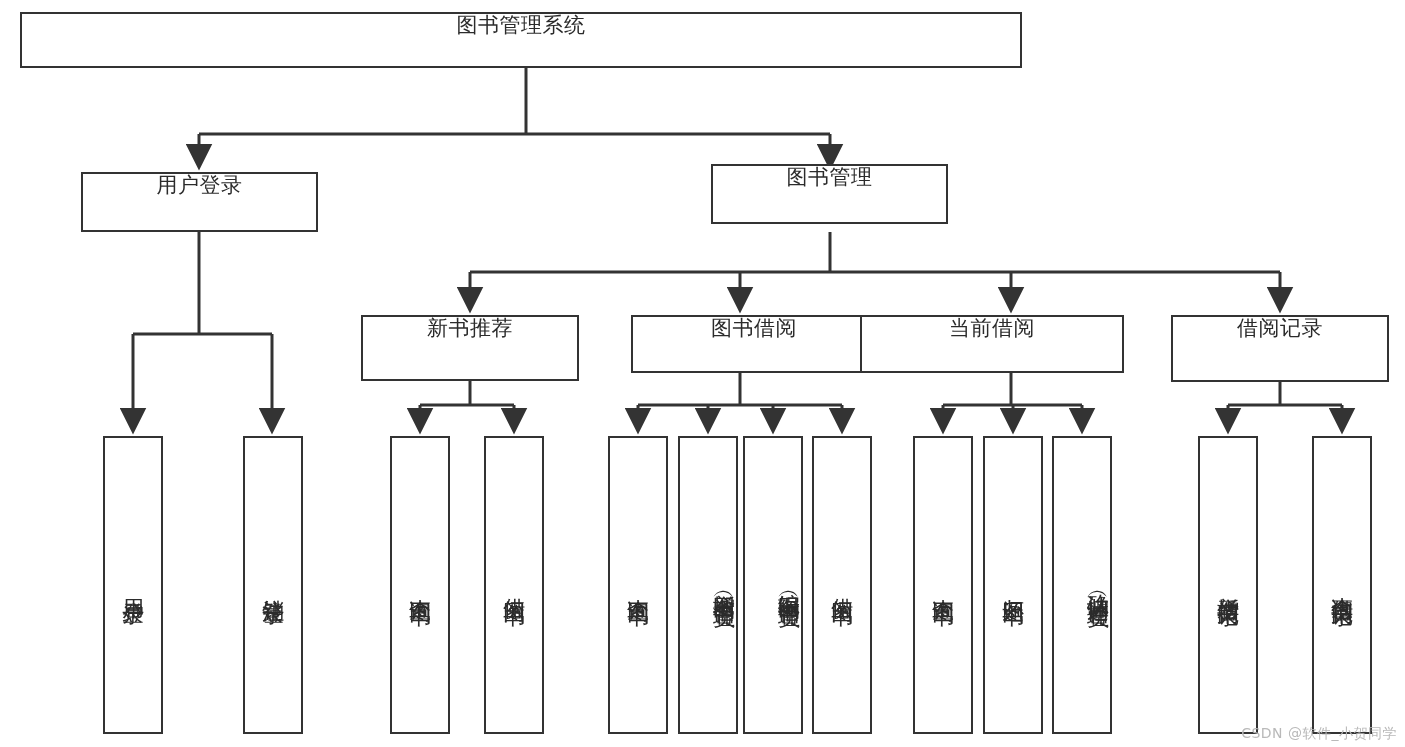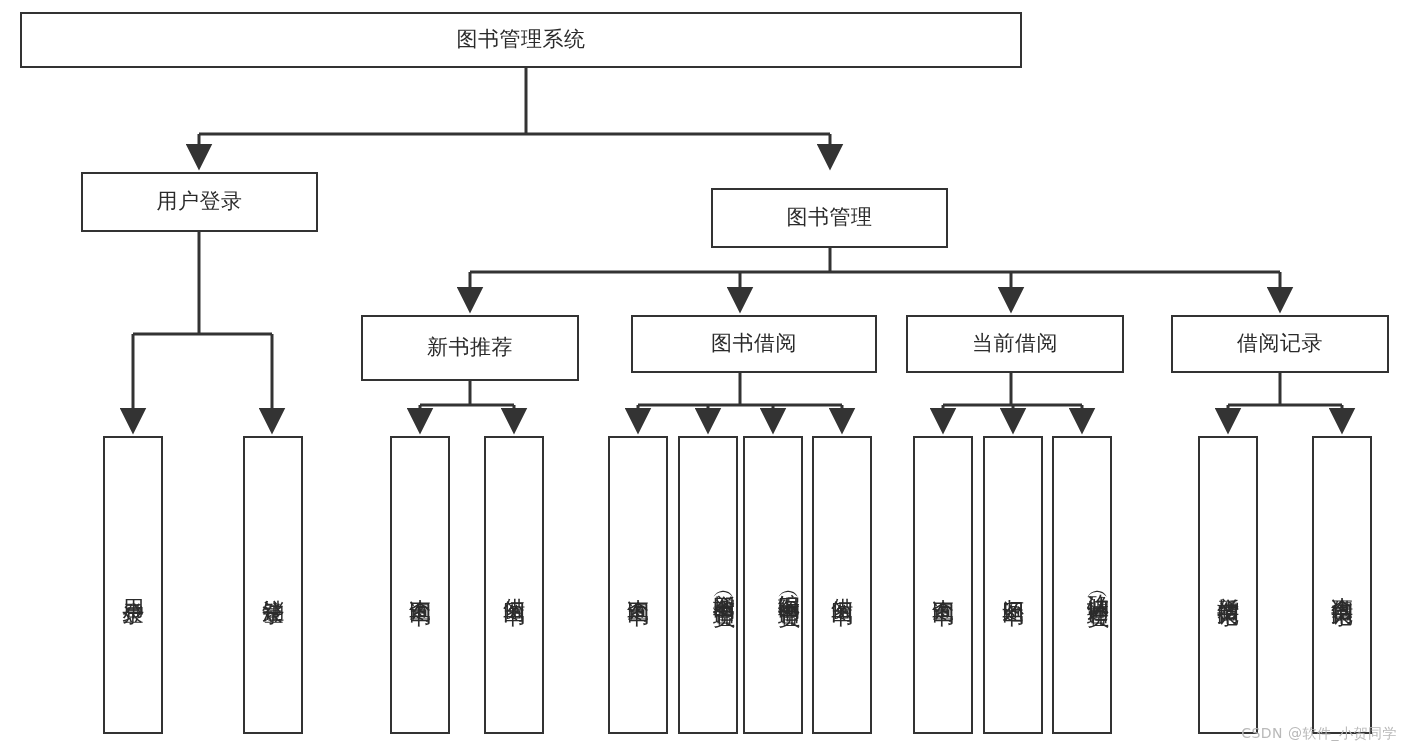--- a/index.html
+++ b/index.html
@@ -25,21 +25,20 @@
     width: 1405px;
     height: 747px;
   }
   
   .node {
     position: absolute;
     box-sizing: border-box;
     background: #ffffff;
     border: 2px solid #333333;
     display: flex;
-    align-items: center;
     justify-content: center;
     color: #2b2b2b;
     font-family: "DejaVu Sans", "Liberation Sans", sans-serif;
   }
   .node.horiz {
     font-size: 21px;
     line-height: 1.1;
     letter-spacing: 0.5px;
     white-space: nowrap;
   }
@@ -127,34 +126,34 @@
     </g>
   </svg>
 
   <div class="node horiz" style="left:20px; top:12px; width:1002px; height:56px;">
     <span>图书管理系统</span>
   </div>
 
   <div class="node horiz" style="left:81px; top:172px; width:237px; height:60px;">
     <span>用户登录</span>
   </div>
-  <div class="node horiz" style="left:711px; top:188px; width:237px; height:60px;">
+  <div class="node horiz" style="left:711px; top:164px; width:237px; height:60px;">
     <span>图书管理</span>
   </div>
 
   <div class="node horiz" style="left:361px; top:315px; width:218px; height:66px;">
     <span>新书推荐</span>
   </div>
   <div class="node horiz" style="left:631px; top:315px; width:246px; height:58px;">
     <span>图书借阅</span>
   </div>
-  <div class="node horiz" style="left:906px; top:315px; width:218px; height:58px;">
+  <div class="node horiz" style="left:860px; top:315px; width:264px; height:58px;">
     <span>当前借阅</span>
   </div>
-  <div class="node horiz" style="left:1171px; top:315px; width:218px; height:58px;">
+  <div class="node horiz" style="left:1171px; top:315px; width:218px; height:67px;">
     <span>借阅记录</span>
   </div>
 
   <div class="node vert" style="left:103px; top:436px; width:60px; height:298px; align-items:center;">
     <span class="vtext">用户登录</span>
   </div>
   <div class="node vert" style="left:243px; top:436px; width:60px; height:298px; align-items:center;">
     <span class="vtext">注销登录</span>
   </div>
 

